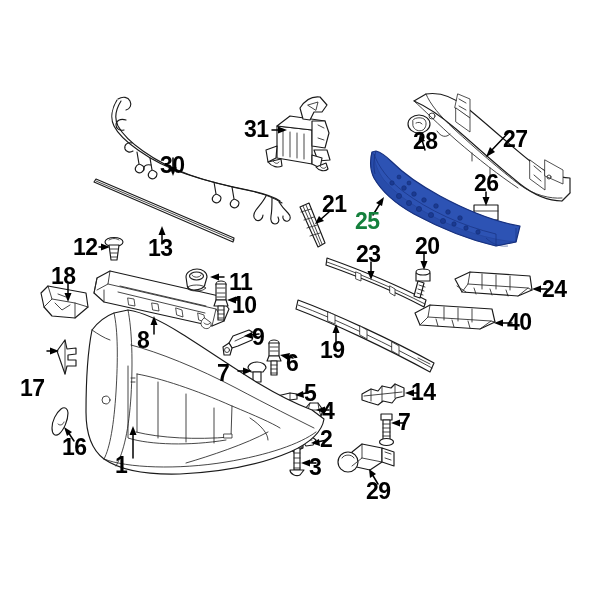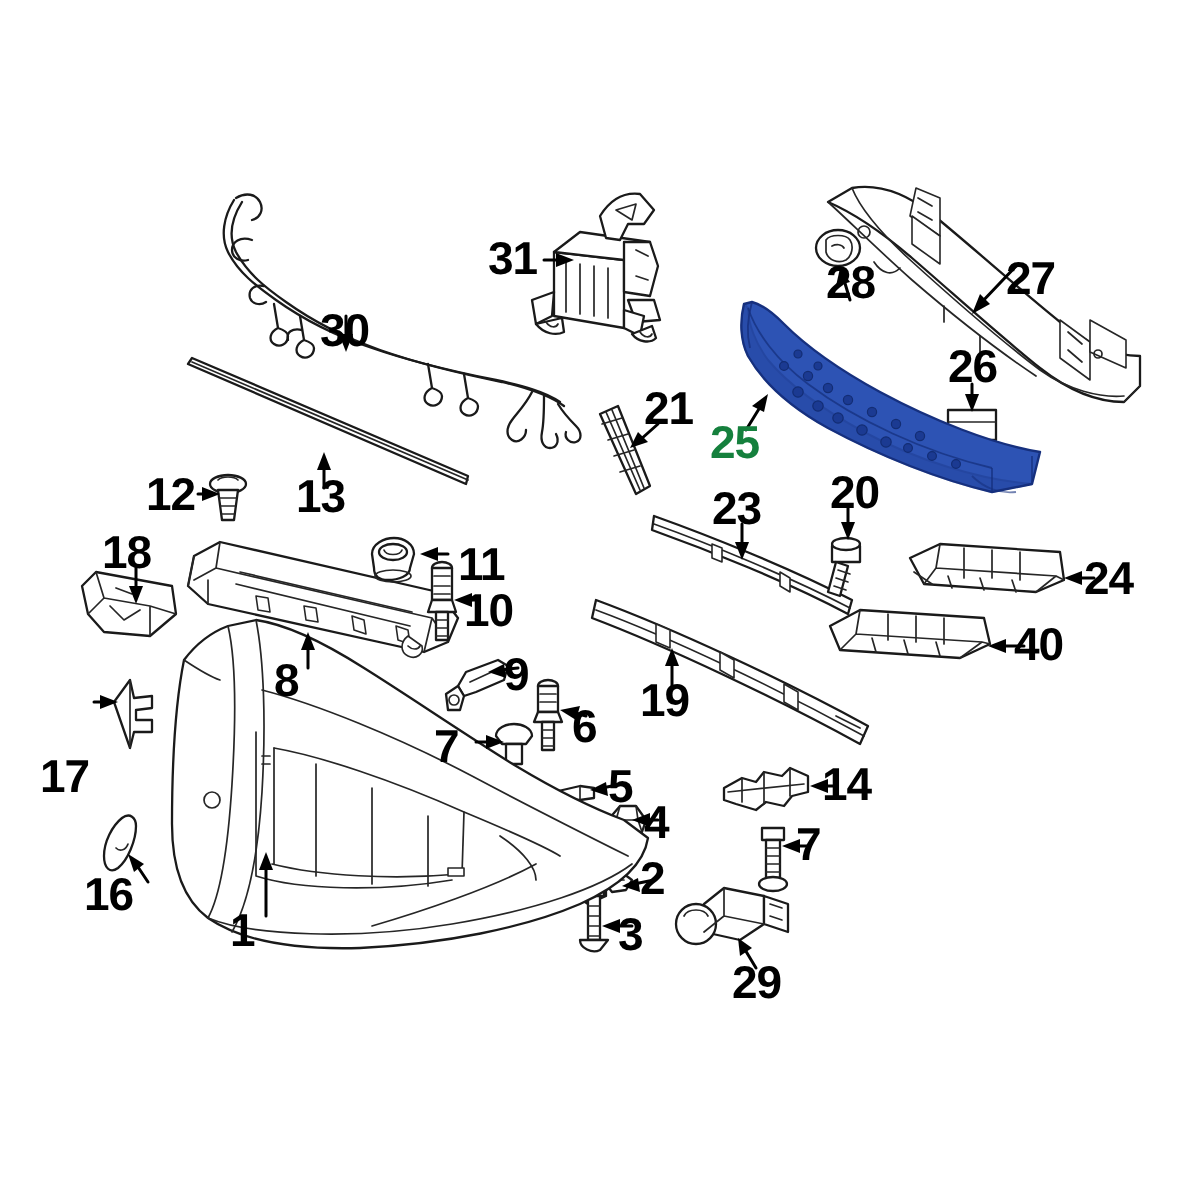--- a/index.html
+++ b/index.html
@@ -442,21 +442,21 @@
       <div class="lbl" style="left: 286px; top: 352px;">6</div>
       <div class="lbl" style="left: 217px; top: 362px;">7</div>
       <div class="lbl" style="left: 137px; top: 329px;">8</div>
       <div class="lbl" style="left: 252px; top: 326px;">9</div>
       <div class="lbl" style="left: 232px; top: 294px;">10</div>
       <div class="lbl" style="left: 217px; top: 271px; margin-left: 12px;">11</div>
       <div class="lbl" style="left: 73px; top: 236px;">12</div>
       <div class="lbl" style="left: 148px; top: 237px; text-align: center;">13</div>
       <div class="lbl" style="left: 411px; top: 381px;">14</div>
       <div class="lbl" style="left: 398px; top: 411px;">7</div>
-      <div class="lbl" style="left: 42px; top: 436px;">16</div>
+      <div class="lbl" style="left: 62px; top: 436px;">16</div>
       <div class="lbl" style="left: 20px; top: 341px; margin-top: 36px;">17</div>
       <div class="lbl" style="left: 51px; top: 265px;">18</div>
       <div class="lbl" style="left: 320px; top: 339px;">19</div>
       <div class="lbl" style="left: 415px; top: 235px;">20</div>
       <div class="lbl" style="left: 322px; top: 193px;">21</div>
       <div class="lbl" style="left: 507px; top: 311px;">40</div>
       <div class="lbl" style="left: 356px; top: 243px;">23</div>
       <div class="lbl" style="left: 542px; top: 278px;">24</div>
       <div class="lbl" style="left: 355px; top: 210px; color: #15803d;">25</div>
       <div class="lbl" style="left: 474px; top: 172px;">26</div>

